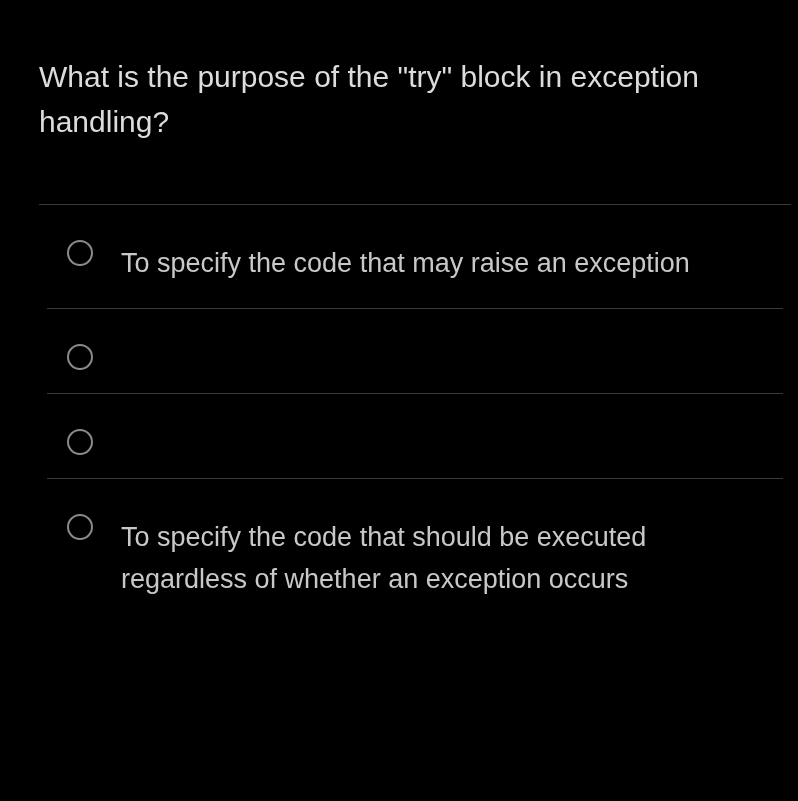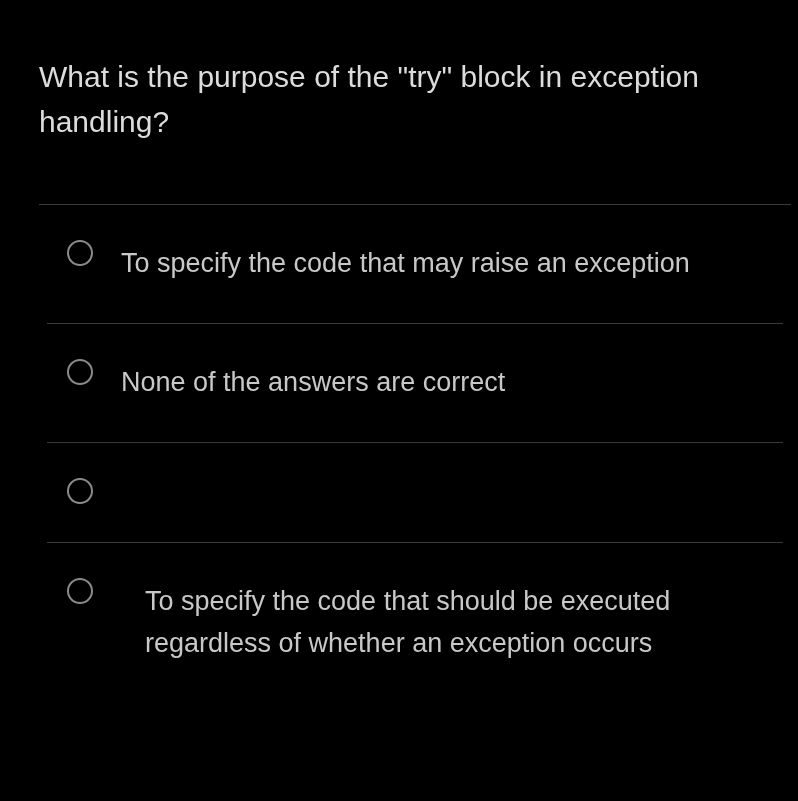--- a/index.html
+++ b/index.html
@@ -22,27 +22,26 @@
       line-height: 1.5;
       margin-bottom: 60px;
       padding: 0 0 0 0;
     }
     .options-container {
       border-top: 1px solid #3a3a3a;
     }
     .option-row {
       display: flex;
       align-items: flex-start;
-      padding: 22px 10px 30px 12px;
+      padding: 22px 10px 15px 12px;
       border-bottom: 1px solid #3a3a3a;
       cursor: pointer;
     }
     .option-row:last-child {
       border-bottom: none;
-      gap: 24px;
     }
     .radio-circle {
       width: 26px;
       height: 26px;
       border: 2.5px solid #8a8a8a;
       border-radius: 50%;
       flex-shrink: 0;
       margin-right: 20px;
       margin-top: 5px;
     }
@@ -58,21 +57,20 @@
 
 <div class="question-text">What is the purpose of the "try" block in exception handling?</div>
 
 <div class="options-container">
   <div class="option-row">
     <div class="radio-circle"></div>
     <div class="option-label">To specify the code that may raise an exception</div>
   </div>
   <div class="option-row">
     <div class="radio-circle"></div>
-    <div class="option-label">None of the answers are correct</div>
   </div>
   <div class="option-row">
     <div class="radio-circle"></div>
   </div>
   <div class="option-row">
     <div class="radio-circle"></div>
     <div class="option-label">To specify the code that should be executed regardless of whether an exception occurs</div>
   </div>
 </div>
 

